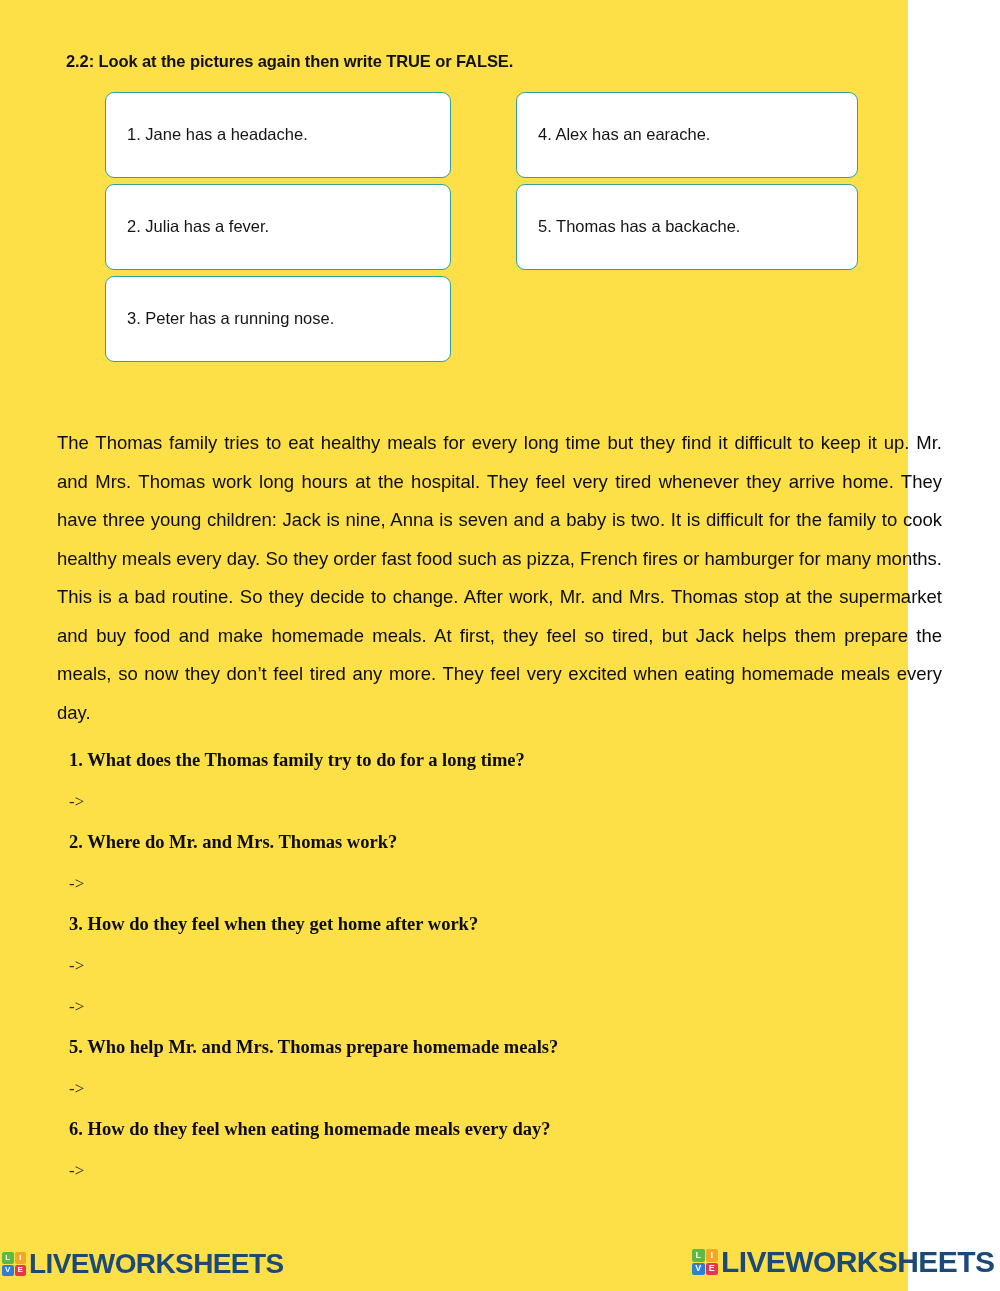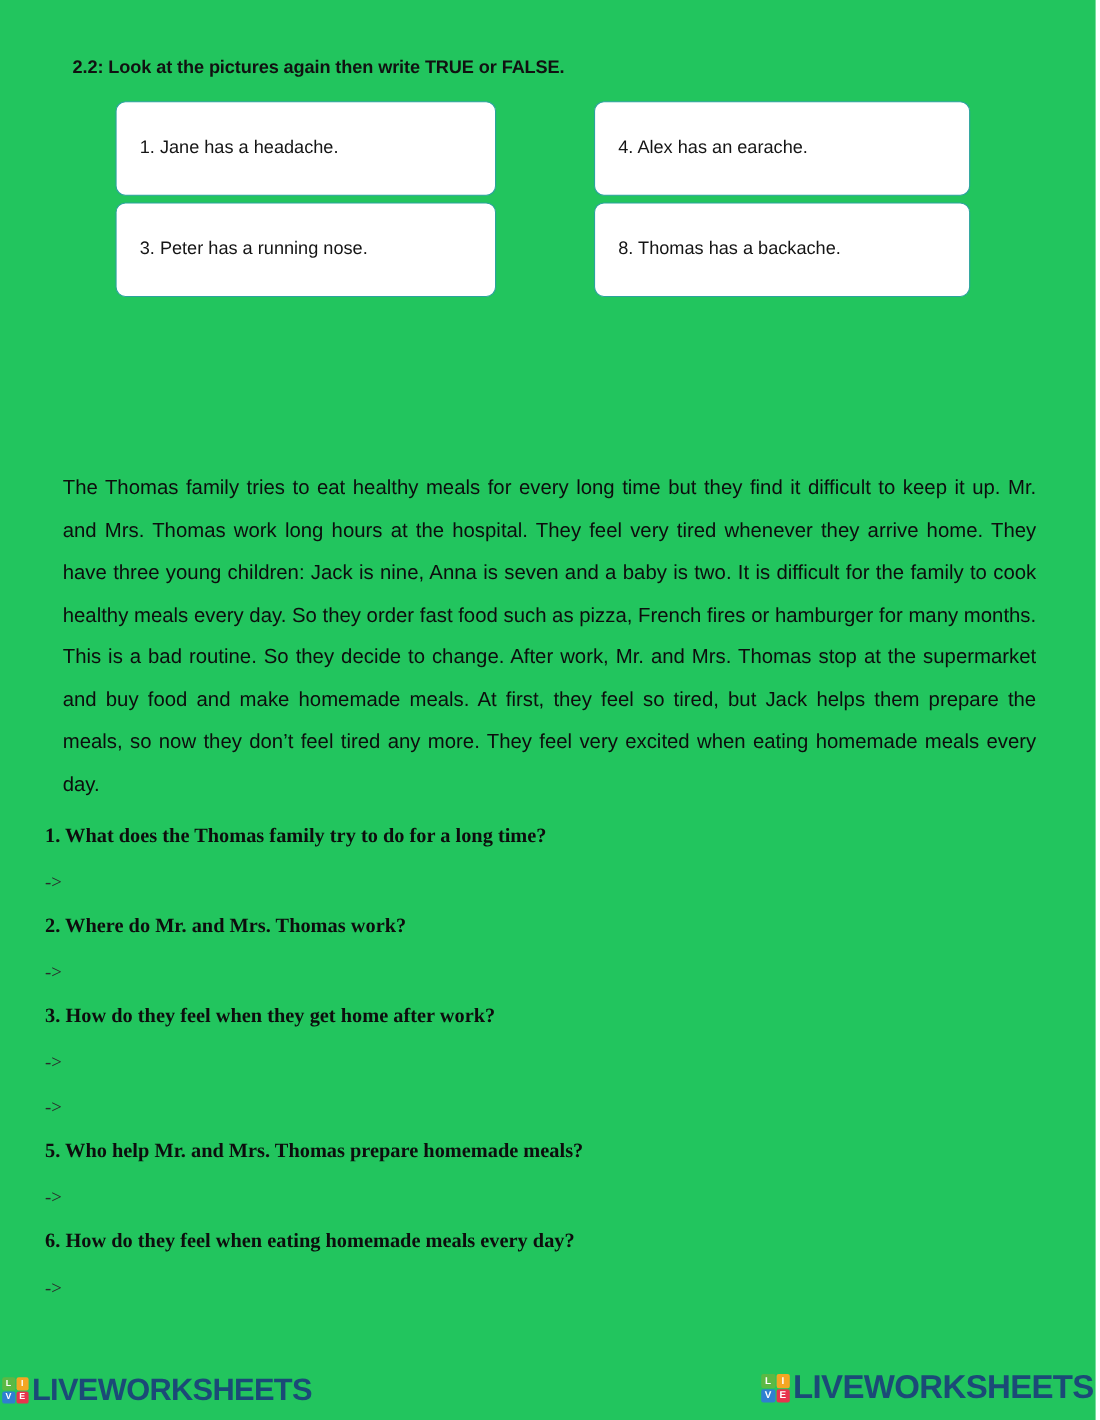--- a/index.html
+++ b/index.html
@@ -12,23 +12,23 @@
 
   body {
     position: relative;
     font-family: "Liberation Sans", sans-serif;
     color: #1a1a1a;
     overflow: hidden;
   }
 
   .page {
     position: relative;
-    width: 996px;
+    width: 908px;
     height: 1291px;
-    background: #22c55e;
+    background: #fde047;
   }
 
   
   .section-heading {
     position: absolute;
     left: 66px;
     top: 52px;
     font-family: "Liberation Sans", sans-serif;
     font-weight: bold;
     font-size: 16.5px;
@@ -43,21 +43,21 @@
     left: 0;
     top: 92px;
     width: 1000px;
   }
 
   .box-col {
     position: absolute;
     top: 0;
   }
   .box-col.left  { left: 105px;  width: 346px; }
-  .box-col.right { left: 540px;  width: 342px; }
+  .box-col.right { left: 516px;  width: 342px; }
 
   .answer-box {
     position: relative;
     width: 100%;
     height: 86px;
     border: 1.6px solid #2ba39e;
     border-radius: 9px;
     background: #ffffff;
     margin-bottom: 6px;
     display: flex;
@@ -96,21 +96,21 @@
     font-size: 18.5px;
     line-height: 38.5px;
     text-align: justify;
     text-justify: inter-word;
     color: #0d0d0d;
   }
 
   
   .questions {
     position: absolute;
-    left: 41px;
+    left: 69px;
     top: 740px;
     width: 900px;
   }
 
   .question-item { margin-bottom: 0; }
 
   .question-text {
     font-family: "Liberation Serif", serif;
     font-weight: bold;
     font-size: 18.5px;
@@ -181,30 +181,33 @@
 
   <div class="section-heading">2.2: Look at the pictures again then write TRUE or FALSE.</div>
 
   <div class="boxes">
 
     <div class="box-col left">
       <div class="answer-box">
         <span class="box-text">1. Jane has a headache.</span>
       </div>
       <div class="answer-box">
+        <span class="box-text">2. Julia has a fever.</span>
+      </div>
+      <div class="answer-box">
         <span class="box-text">3. Peter has a running nose.</span>
       </div>
     </div>
 
     <div class="box-col right">
       <div class="answer-box">
         <span class="box-text">4. Alex has an earache.</span>
       </div>
       <div class="answer-box">
-        <span class="box-text">8. Thomas has a backache.</span>
+        <span class="box-text">5. Thomas has a backache.</span>
       </div>
     </div>
 
   </div>
 
 
   <div class="passage">The Thomas family tries to eat healthy meals for every long time but they find it difficult to keep it up. Mr. and Mrs. Thomas work long hours at the hospital. They feel very tired whenever they arrive home. They have three young children: Jack is nine, Anna is seven and a baby is two. It is difficult for the family to cook healthy meals every day. So they order fast food such as pizza, French fires or hamburger for many months. This is a bad routine. So they decide to change. After work, Mr. and Mrs. Thomas stop at the supermarket and buy food and make homemade meals. At first, they feel so tired, but Jack helps them prepare the meals, so now they don’t feel tired any more. They feel very excited when eating homemade meals every day.</div>
 
   <div class="questions">
 

